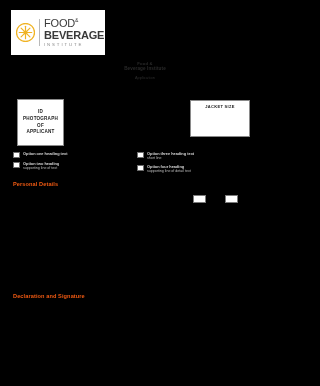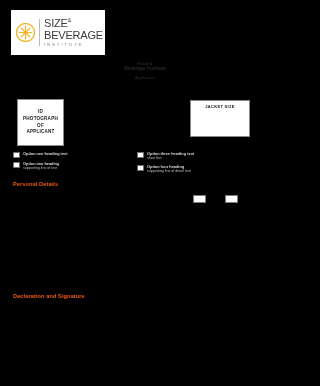--- a/index.html
+++ b/index.html
@@ -56,21 +56,21 @@
     line-height: 1;
   }
   .logo-line1, .logo-line2 {
     font-family: "Liberation Sans", sans-serif;
     font-size: 11px;
     font-weight: 400;
     color: #3a3a3a;
     letter-spacing: -0.2px;
     white-space: nowrap;
   }
-  .logo-line2 { margin-top: 1px; }
+  .logo-line2 { margin-top: 1px; font-weight: bold; }
   .logo-amp {
     font-size: 5px;
     vertical-align: super;
     color: #3a3a3a;
   }
   .logo-line3 {
     font-family: "Liberation Sans", sans-serif;
     font-size: 4.3px;
     color: #8a8a8a;
     letter-spacing: 1.9px;
@@ -221,21 +221,21 @@
           <line x1="19" y1="6.5" x2="19" y2="31.5"></line>
           <line x1="6.5" y1="19" x2="31.5" y2="19"></line>
           <line x1="10.2" y1="10.2" x2="27.8" y2="27.8"></line>
           <line x1="27.8" y1="10.2" x2="10.2" y2="27.8"></line>
         </g>
         <circle cx="19" cy="19" r="4.2" fill="#F0B323"></circle>
       </svg>
     </div>
     <div id="logo-rule"></div>
     <div id="logo-words">
-      <div class="logo-line1"><span>SIZE</span><span class="logo-amp">&amp;</span></div>
+      <div class="logo-line1"><span>FOOD</span><span class="logo-amp">&amp;</span></div>
       <div class="logo-line2">BEVERAGE</div>
       <div class="logo-line3">INSTITUTE</div>
     </div>
   </div>
 
   <div id="title-block">
     <div class="title-line">Food &amp;</div>
     <div class="title-line sub">Beverage Institute</div>
     <div class="title-line note">Application</div>
   </div>

